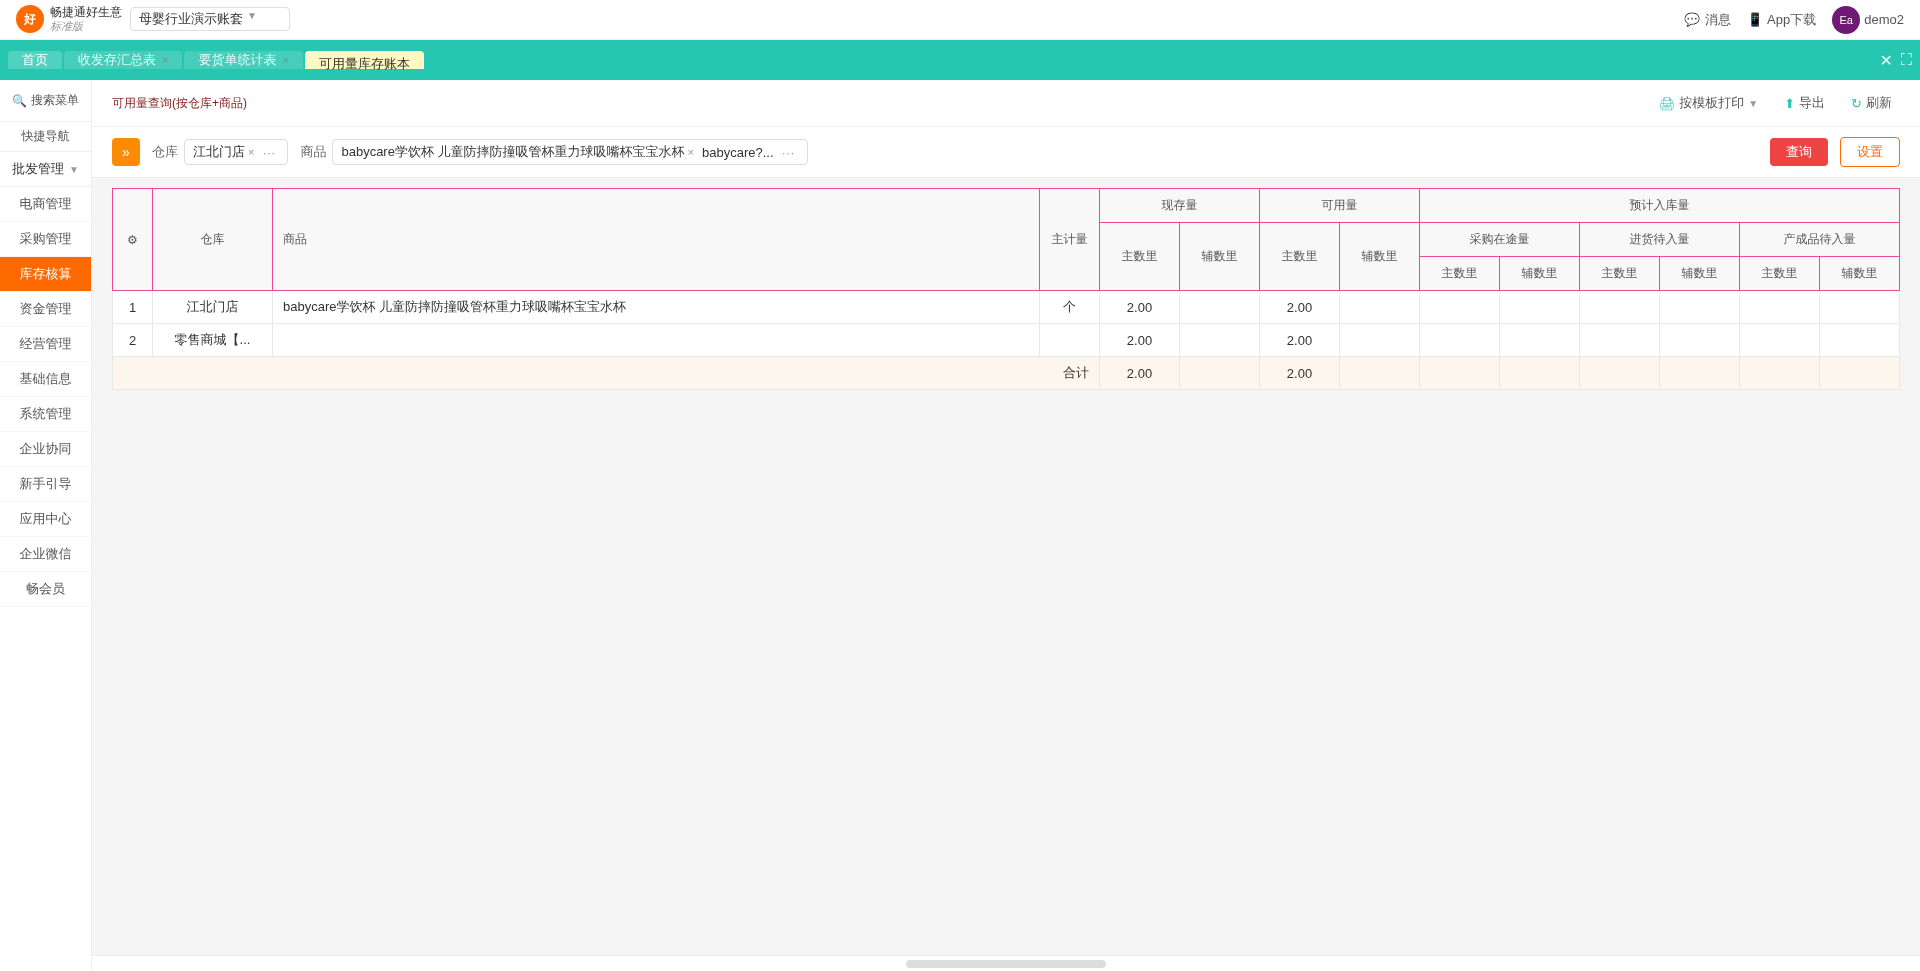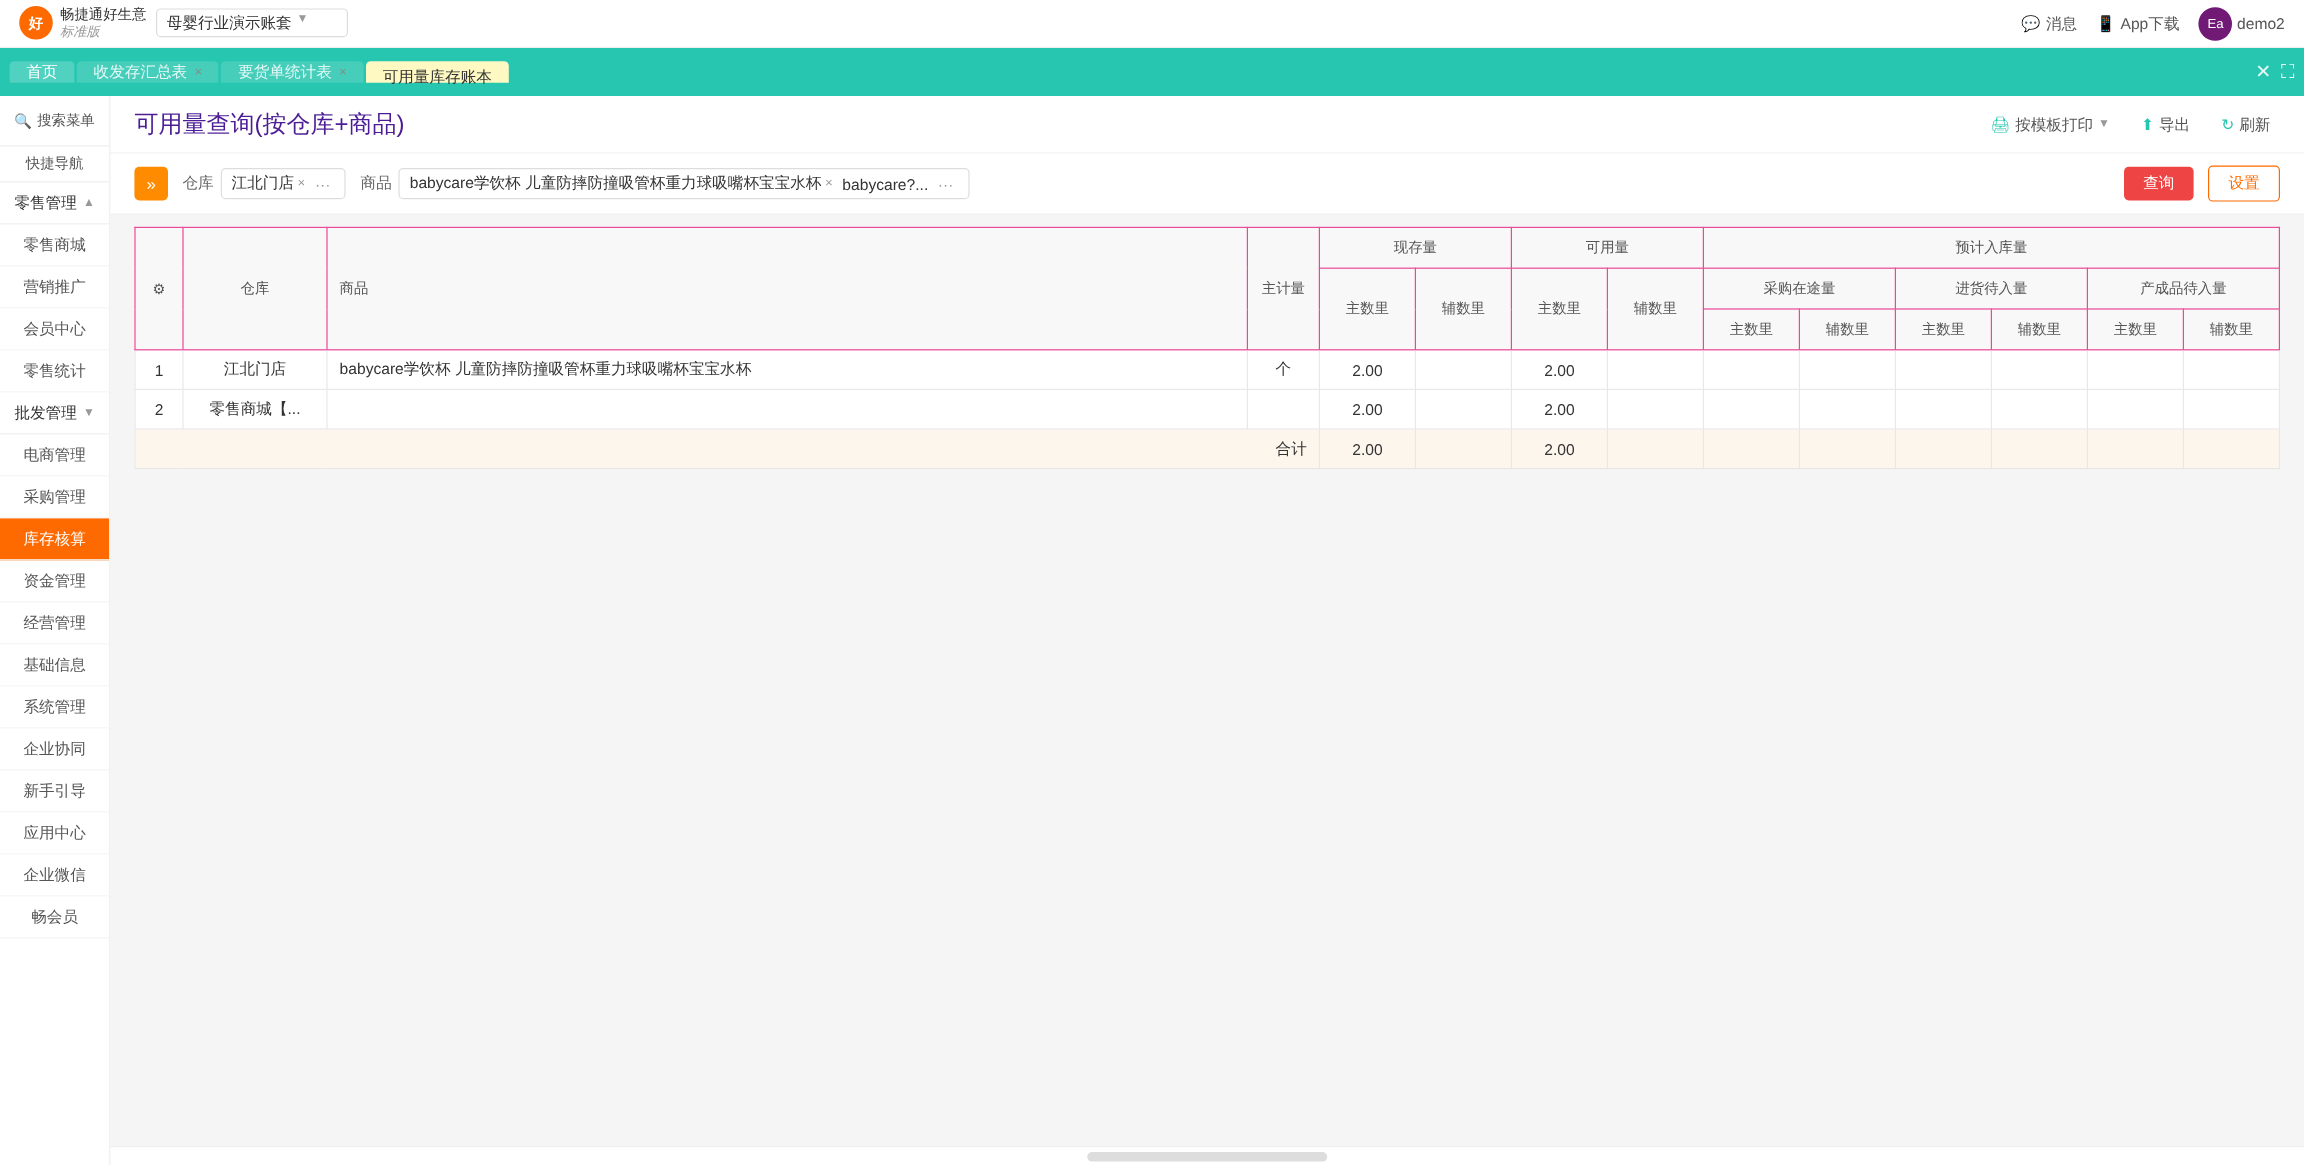--- a/index.html
+++ b/index.html
@@ -67,21 +67,21 @@
     .sidebar-item.active { background: #ff6a00; color: #fff; }
 
     
     .content-area { flex: 1; display: flex; flex-direction: column; overflow: hidden; }
 
     
     .page-header {
       display: flex; align-items: center; justify-content: space-between;
       padding: 10px 20px; background: #fff; border-bottom: 1px solid #eee; flex-shrink: 0;
     }
-    .page-title { font-size: 20px; color: #4c1d95; font-weight: 500; }
+    .page-title { font-size: 12px; color: #7f1d1d; font-weight: 500; }
     .page-actions { display: flex; align-items: center; gap: 10px; }
     .action-btn { display: flex; align-items: center; gap: 4px; font-size: 13px; color: #555; cursor: pointer; padding: 4px 8px; }
     .action-btn .icon { color: #26c6b0; }
 
     
     .filter-area {
       padding: 10px 20px; background: #fff; border-bottom: 1px solid #eee;
       display: flex; align-items: center; gap: 12px; flex-shrink: 0;
     }
     .filter-toggle { width: 28px; height: 28px; background: #ff8c00; border-radius: 4px; display: flex; align-items: center; justify-content: center; color: #fff; cursor: pointer; font-size: 14px; }
@@ -182,30 +182,20 @@
 
   <div class="sidebar">
     <div class="sidebar-search">
       <div class="sidebar-search-btn">
         <span>🔍</span>
         <span>搜索菜单</span>
       </div>
     </div>
     <div class="sidebar-nav-btn">
       <span>快捷导航</span>
-    </div>
-    <div class="sidebar-group">
-      <div class="sidebar-group-title">
-        <span>零售管理</span>
-        <span class="arrow">▲</span>
-      </div>
-      <div class="sidebar-item">零售商城</div>
-      <div class="sidebar-item">营销推广</div>
-      <div class="sidebar-item">会员中心</div>
-      <div class="sidebar-item">零售统计</div>
     </div>
     <div class="sidebar-group">
       <div class="sidebar-group-title">
         <span>批发管理</span>
         <span class="arrow">▼</span>
       </div>
     </div>
     <div class="sidebar-item">电商管理</div>
     <div class="sidebar-item">采购管理</div>
     <div class="sidebar-item active">库存核算</div>

